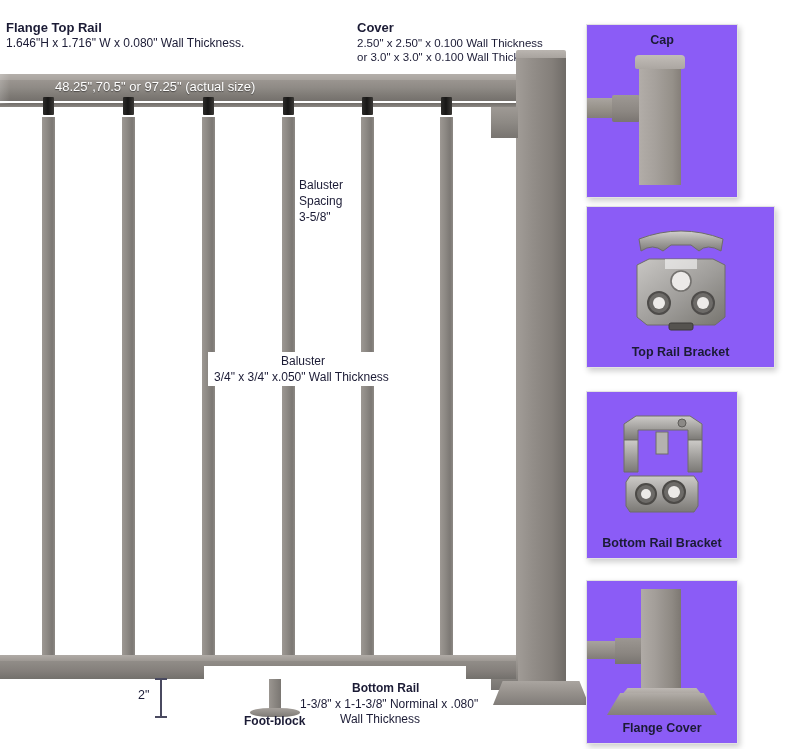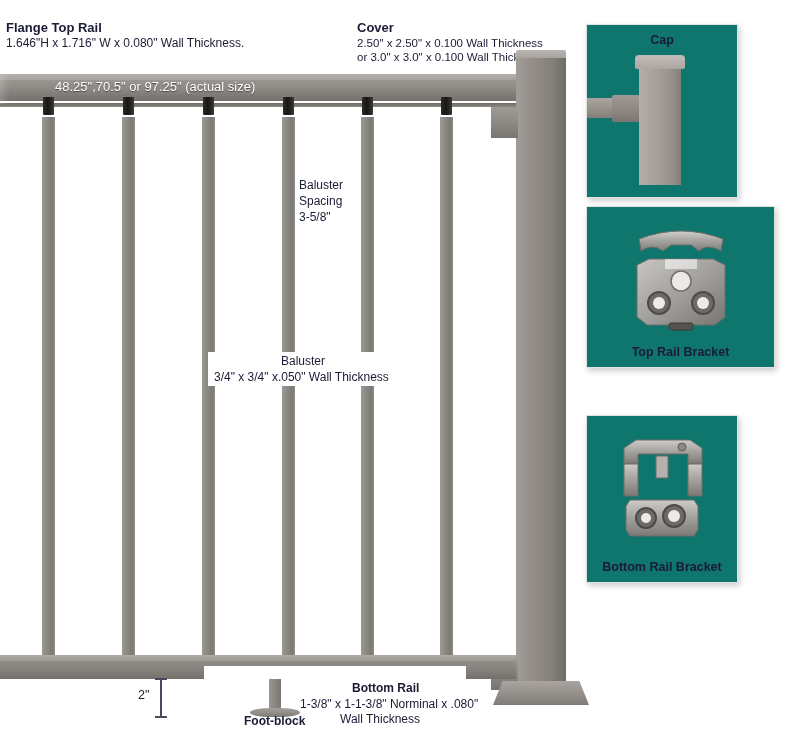--- a/index.html
+++ b/index.html
@@ -129,21 +129,21 @@
   .dimtxt{position:absolute;left:138px;top:688px;font-size:12.5px;color:#1b1b35;}
 
   
   .plaque{position:absolute;background:#ffffff;}
 
   
   .panel{
     position:absolute;
     left:586px;
     width:150px;
-    background:#0f766e;
+    background:#8b5cf6;
     border:1px solid #e2e2e2;
     box-shadow:2px 3px 6px rgba(0,0,0,.20);
   }
   .panel .cap-title{
     position:absolute;left:0;right:0;
     text-align:center;font-weight:bold;font-size:12.5px;color:#1b1b35;
   }
   .panel .btm-title{
     position:absolute;left:0;right:0;bottom:8px;
     text-align:center;font-weight:bold;font-size:12.5px;color:#1b1b35;
@@ -312,21 +312,21 @@
         <circle cx="30" cy="82" r="11" fill="#6d6b68" stroke="#4e4c4a" stroke-width="2"></circle>
         <circle cx="30" cy="82" r="6" fill="#edebe9"></circle>
         <circle cx="74" cy="82" r="11" fill="#6d6b68" stroke="#4e4c4a" stroke-width="2"></circle>
         <circle cx="74" cy="82" r="6" fill="#edebe9"></circle>
 
         <rect x="40" y="102" width="24" height="7" rx="2" fill="#55534f" stroke="#3d3b38"></rect>
       </svg>
     </div>
   </div>
 
-  <div class="panel" style="top:391px;height:166px;margin-top:24px;">
+  <div class="panel" style="top:391px;height:166px;">
     <div class="btm-title">Bottom Rail Bracket</div>
     <div class="panelart">
       <svg class="brkt" style="top:18px;" width="104" height="110" viewBox="0 0 104 110">
         <defs>
           <linearGradient id="mtl3" x1="0" y1="0" x2="0" y2="1">
             <stop offset="0%" stop-color="#cdcbc8"></stop>
             <stop offset="50%" stop-color="#a3a19e"></stop>
             <stop offset="100%" stop-color="#7b7975"></stop>
           </linearGradient>
         </defs>
@@ -340,14 +340,24 @@
 
         <path d="M20 66 L84 66 L88 72 L88 96 L84 102 L20 102 L16 96 L16 72 Z" fill="url(#mtl3)" stroke="#6e6c69" stroke-width="1"></path>
         <circle cx="36" cy="84" r="10" fill="#6d6b68" stroke="#4c4a47" stroke-width="2"></circle>
         <circle cx="36" cy="84" r="5" fill="#eceae8"></circle>
         <circle cx="64" cy="82" r="11" fill="#6d6b68" stroke="#4c4a47" stroke-width="2"></circle>
         <circle cx="64" cy="82" r="6" fill="#eceae8"></circle>
       </svg>
     </div>
   </div>
 
+  <div class="panel" style="top:580px;height:162px;">
+    <div class="btm-title">Flange Cover</div>
+    <div class="panelart">
+      <div class="fcRail"></div>
+      <div class="fcSleeve"></div>
+      <div class="fcPost"></div>
+      <div class="fcBaseTop"></div>
+      <div class="fcBase"></div>
+    </div>
+  </div>
 
 </div>
 
 </body></html>

